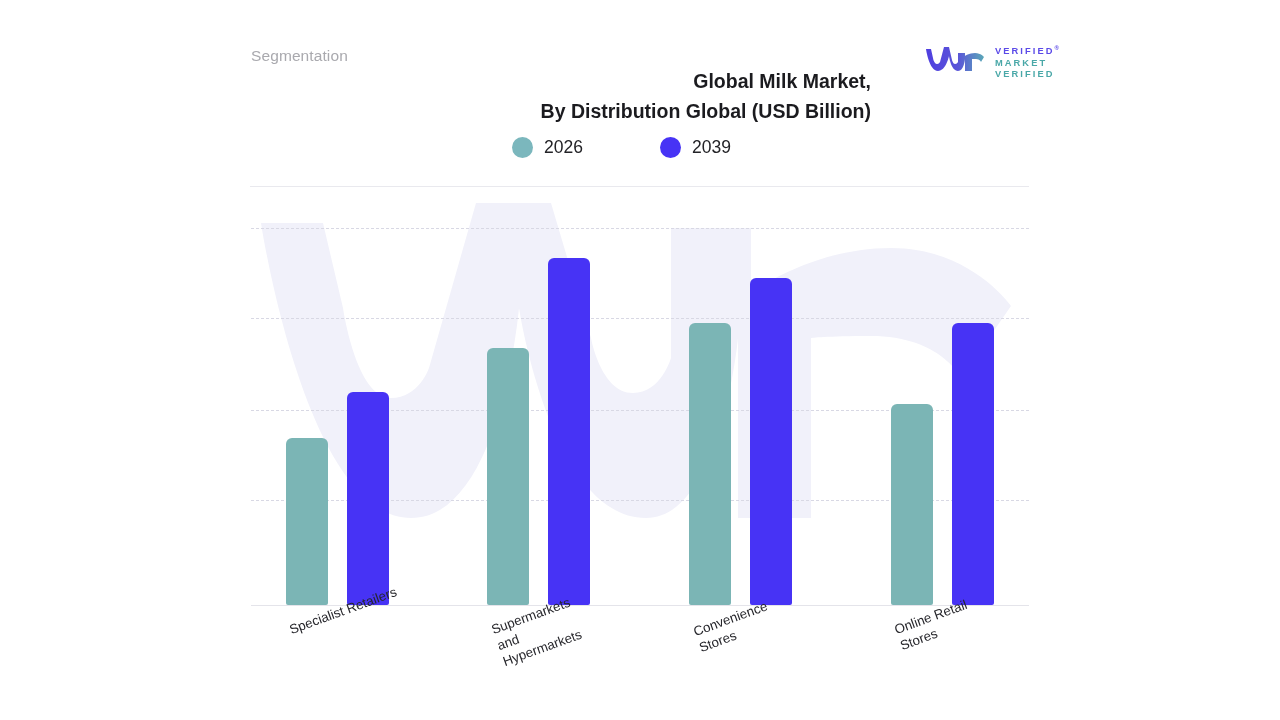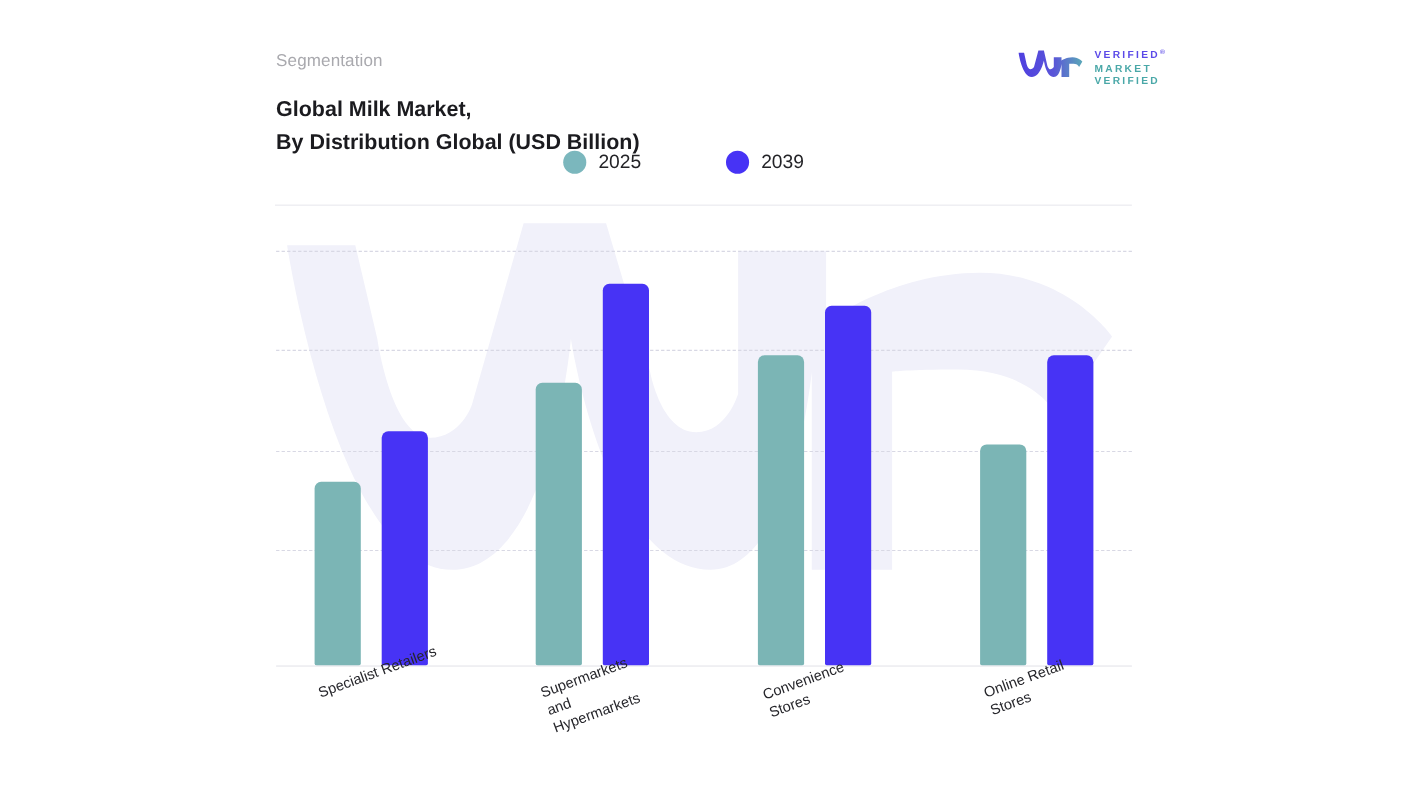--- a/index.html
+++ b/index.html
@@ -24,22 +24,23 @@
     left: 251px; top: 31px;
     font-size: 15.5px;
     color: #a9a9ae;
     letter-spacing: .1px;
     white-space: nowrap;
     margin-top: 16px;
   }
 
   #title-block {
     position: absolute;
-    left: 251px; top: 84px;
+    left: 251px; top: 66px;
     width: 620px;
+    text-align: right;
   }
   .title-line {
     font-size: 19.5px;
     font-weight: bold;
     color: #1b1b1f;
     line-height: 30px;
     white-space: nowrap;
   }
 
   
@@ -164,21 +165,21 @@
   <div id="segmentation-label">Segmentation</div>
 
   <div id="title-block">
     <div class="title-line">Global Milk Market,</div>
     <div class="title-line">By Distribution Global (USD Billion)</div>
   </div>
 
   <div id="legend">
     <div class="legend-item">
       <span class="legend-dot" id="legend-dot-0" style="background: rgb(123, 183, 189);"></span>
-      <span class="legend-text">2025</span>
+      <span class="legend-text">2026</span>
     </div>
     <div class="legend-item">
       <span class="legend-dot" id="legend-dot-1" style="background: rgb(71, 51, 245);"></span>
       <span class="legend-text">2039</span>
     </div>
   </div>
 
   <div id="logo">
     <svg id="logo-mark" width="62" height="30" viewBox="0 0 62 30">
       <defs>

